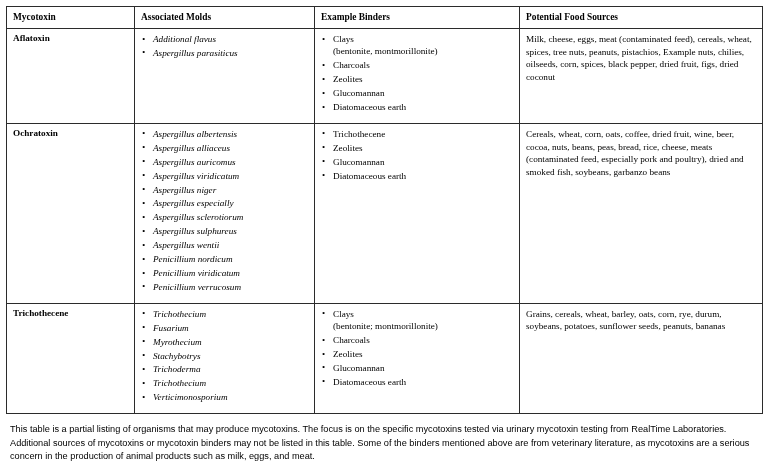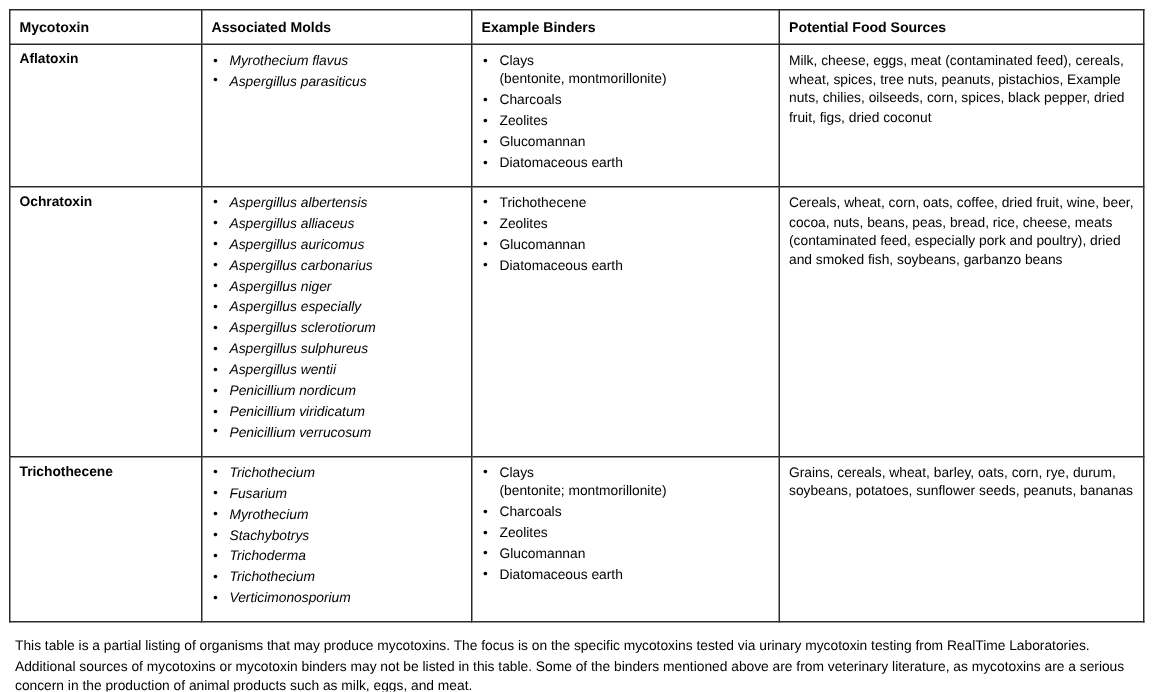--- a/index.html
+++ b/index.html
@@ -19,20 +19,21 @@
     height: 461px;
     box-sizing: border-box;
     padding: 6px 6px 0 6px;
     position: relative;
   }
   table.mycotoxin {
     width: 756px;
     border-collapse: collapse;
     table-layout: fixed;
     font-size: 9.2px;
+    font-family: Liberation Serif, serif;
   }
   table.mycotoxin col.c1 { width: 128px; }
   table.mycotoxin col.c2 { width: 180px; }
   table.mycotoxin col.c3 { width: 205px; }
   table.mycotoxin col.c4 { width: 243px; }
 
   table.mycotoxin th,
   table.mycotoxin td {
     border: 1px solid #2b2b2b;
     vertical-align: top;
@@ -104,21 +105,21 @@
         <th>Example Binders</th>
         <th>Potential Food Sources</th>
       </tr>
     </thead>
     <tbody>
 
       <tr>
         <td class="toxin-name">Aflatoxin</td>
         <td>
           <ul class="bullets italic">
-            <li>Myrothecium flavus</li>
+            <li>Additional flavus</li>
             <li>Aspergillus parasiticus</li>
           </ul>
         </td>
         <td>
           <ul class="bullets">
             <li>
               <span>Clays</span>
               <span class="sub">(bentonite, montmorillonite)</span>
             </li>
             <li>Charcoals</li>
@@ -130,21 +131,21 @@
         <td class="sources">Milk, cheese, eggs, meat (contaminated feed), cereals, wheat, spices, tree nuts, peanuts, pistachios, Example nuts, chilies, oilseeds, corn, spices, black pepper, dried fruit, figs, dried coconut</td>
       </tr>
 
       <tr>
         <td class="toxin-name">Ochratoxin</td>
         <td>
           <ul class="bullets italic">
             <li>Aspergillus albertensis</li>
             <li>Aspergillus alliaceus</li>
             <li>Aspergillus auricomus</li>
-            <li>Aspergillus carbonarius</li>
+            <li>Aspergillus viridicatum</li>
             <li>Aspergillus niger</li>
             <li>Aspergillus especially</li>
             <li>Aspergillus sclerotiorum</li>
             <li>Aspergillus sulphureus</li>
             <li>Aspergillus wentii</li>
             <li>Penicillium nordicum</li>
             <li>Penicillium viridicatum</li>
             <li>Penicillium verrucosum</li>
           </ul>
         </td>

